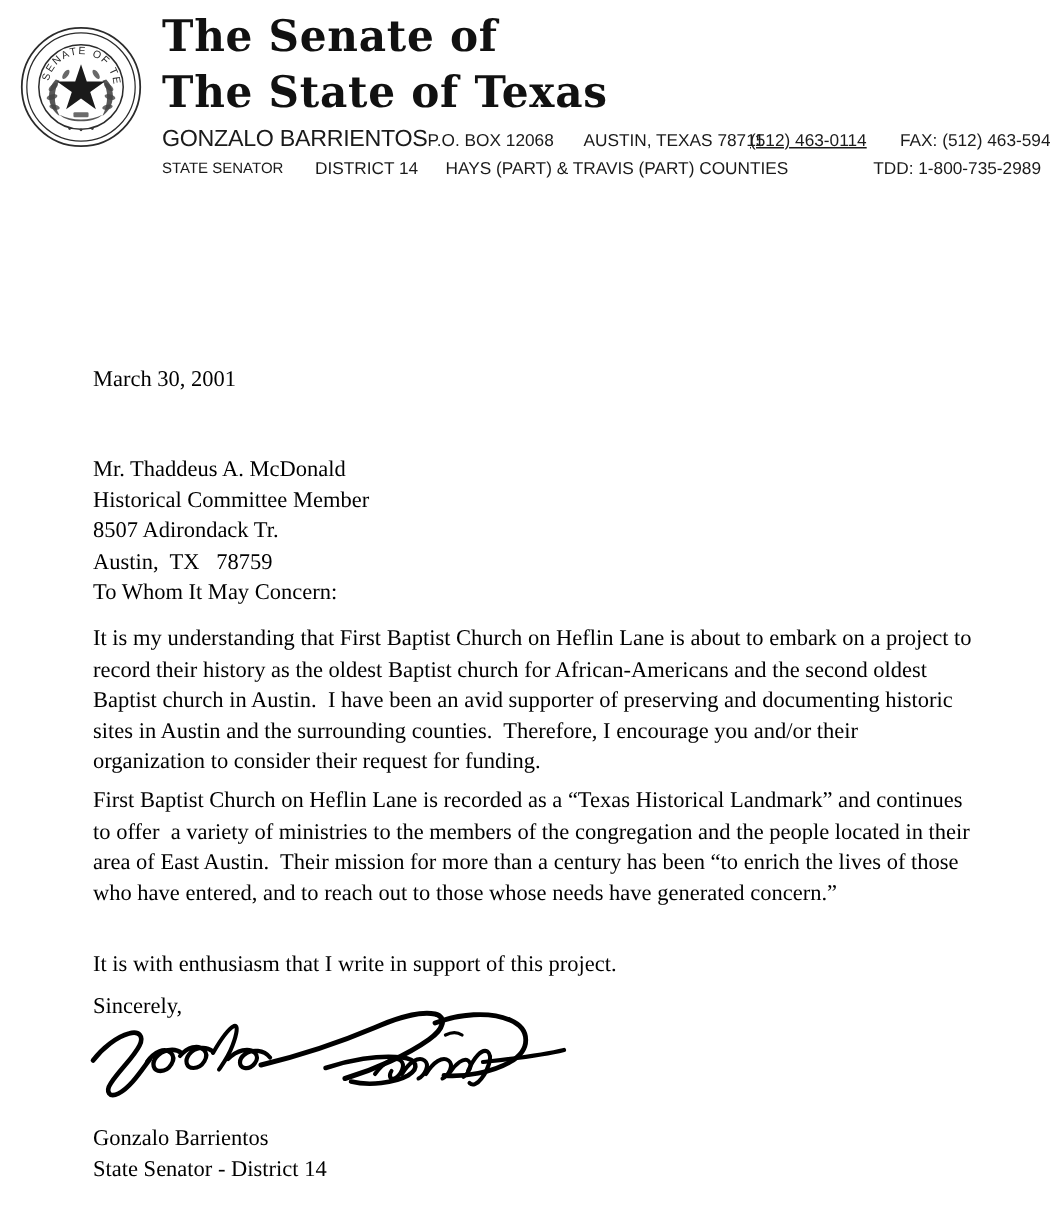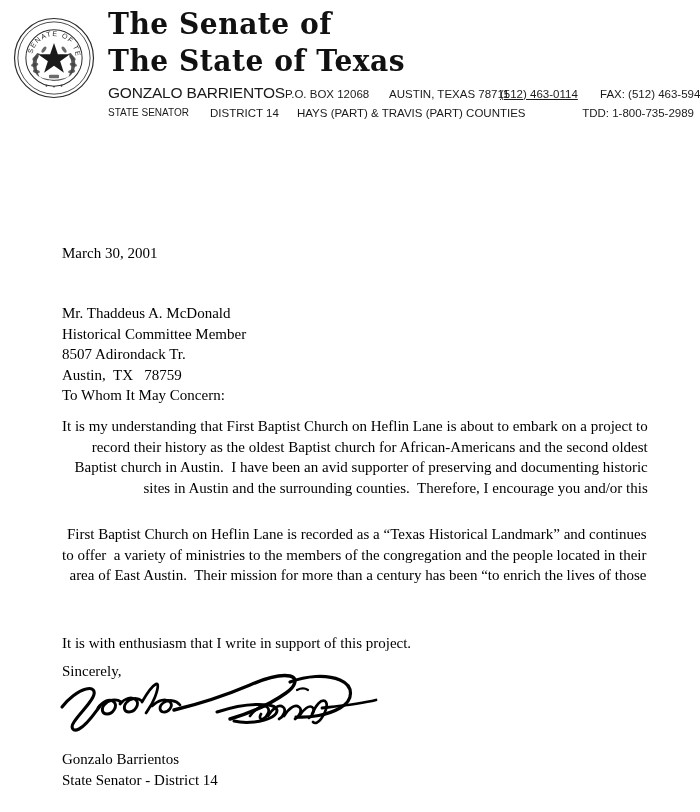--- a/index.html
+++ b/index.html
@@ -88,21 +88,21 @@
     left: 62px;
     top: 0;
     width: 590px;
   }
   .blk { position: absolute; left: 0; }
   .ln {
     font-size: 15px;
     line-height: 20.5px;
     white-space: pre;
   }
-  .para .ln { white-space: pre; text-align: right; }
+  .para .ln { white-space: pre; }
 
   #date-block   { top: 243px; }
   #address-block{ top: 303px; }
   #salutation   { top: 385px; }
   #para-1       { top: 416px; }
   #para-2       { top: 524px; }
   #para-3       { top: 633px; }
   #closing      { top: 661px; text-align: center; }
   #signature-name-block { top: 749px; }
   #initials     { top: 790px; margin-top: 48px; }
@@ -192,27 +192,29 @@
   </div>
 
   <div class="blk" id="salutation">
     <div class="ln">To Whom It May Concern:</div>
   </div>
 
   <div class="blk para" id="para-1">
     <div class="ln">It is my understanding that First Baptist Church on Heflin Lane is about to embark on a project to</div>
     <div class="ln">record their history as the oldest Baptist church for African-Americans and the second oldest</div>
     <div class="ln">Baptist church in Austin.  I have been an avid supporter of preserving and documenting historic</div>
-    <div class="ln">sites in Austin and the surrounding counties.  Therefore, I encourage you and/or this</div>
+    <div class="ln">sites in Austin and the surrounding counties.  Therefore, I encourage you and/or their</div>
+    <div class="ln">organization to consider their request for funding.</div>
   </div>
 
   <div class="blk para" id="para-2">
     <div class="ln">First Baptist Church on Heflin Lane is recorded as a “Texas Historical Landmark” and continues</div>
     <div class="ln">to offer  a variety of ministries to the members of the congregation and the people located in their</div>
     <div class="ln">area of East Austin.  Their mission for more than a century has been “to enrich the lives of those</div>
+    <div class="ln">who have entered, and to reach out to those whose needs have generated concern.”</div>
   </div>
 
   <div class="blk para" id="para-3">
     <div class="ln">It is with enthusiasm that I write in support of this project.</div>
   </div>
 
   <div class="blk" id="closing">
     <div class="ln">Sincerely,</div>
   </div>
 

